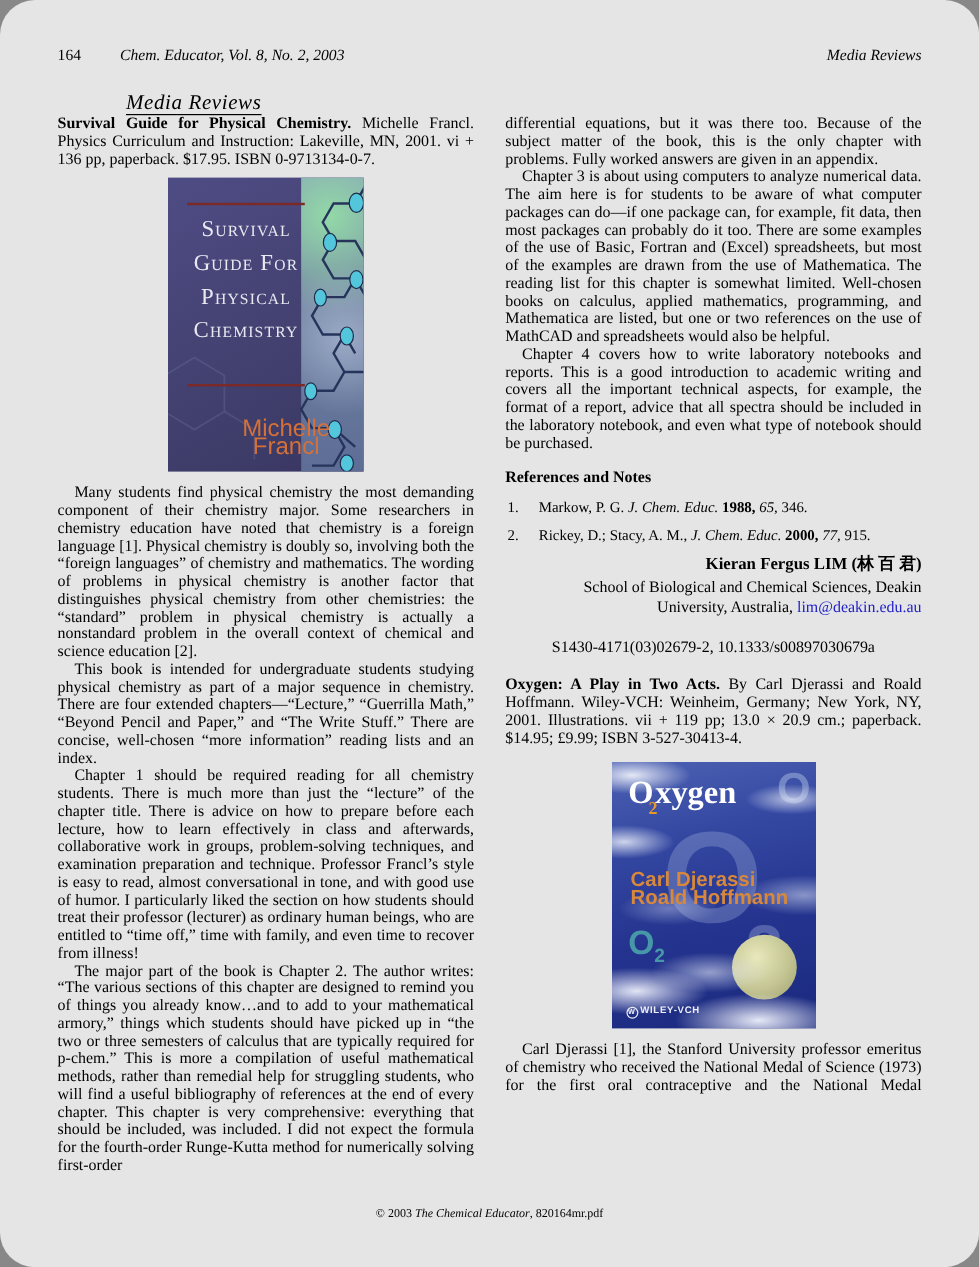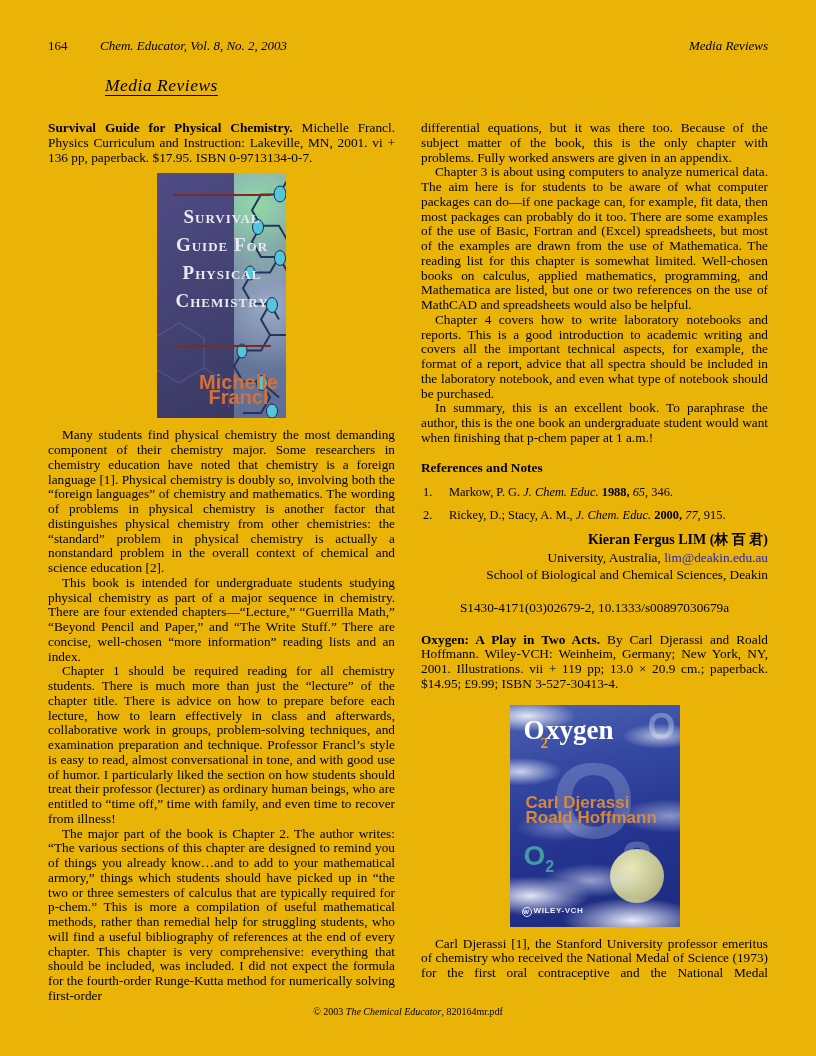--- a/index.html
+++ b/index.html
@@ -1,46 +1,45 @@
 <!DOCTYPE html>
 <html><head>
 <meta charset="utf-8">
 <style>
   html,body { margin:0; padding:0; background:#888; }
   .page {
-    width:816px; height:1056px; background:#eab308; margin:0 auto;
+    width:816px; height:1056px; background:#e5e5e5; margin:0 auto;
     position:relative; overflow:hidden;
-    font-family:"Liberation Serif", serif; color:#000;
+    font-family:"Liberation Serif", serif; color:#000;border-radius:29px;
   }
   .margins { padding:38px 48px 0 48px; }
   
   .running-head { display:flex; align-items:baseline; font-size:13px; }
   .rh-page { width:52px; }
   .rh-journal { font-style:italic; flex:1; }
   .rh-section { font-style:italic; }
   
   .section-heading {
     margin:21px 0 0 57px; font-size:17.5px; font-style:italic;
     text-decoration:underline; text-underline-offset:4px; letter-spacing:.5px;
   }
   
-  .cols { display:flex; gap:26px; margin-top:25px; }
+  .cols { display:flex; gap:26px; }
   .col { flex:1; font-size:13.3px; line-height:14.75px; text-align:justify; }
   .col p { margin:0; text-indent:14px; }
   .col p.noindent { text-indent:0; }
   .col p.cont-end { text-align-last:justify; }
   .lead b { font-weight:bold; }
   
   .coverwrap { display:flex; justify-content:center; }
   .cover1wrap { margin:8px 0 10px 0; }
   .cover2wrap { margin:13px 0 10px 0; }
   .cover1 {
-    width:129px; height:245px; position:relative; overflow:hidden;
+    width:163px; height:245px; position:relative; overflow:hidden;
     background:linear-gradient(150deg,#4e4c84 0%,#434170 55%,#383660 100%);
-    font-weight:bold;
   }
   .c1-strip {
     position:absolute; top:0; right:0; width:52px; height:100%;
     background:
       radial-gradient(circle at 45% 13%, rgba(150,230,165,.85), rgba(150,230,165,0) 38%),
       radial-gradient(circle at 70% 55%, rgba(200,215,240,.5), rgba(200,215,240,0) 45%),
       linear-gradient(180deg,#8495ba 0%,#70819f 45%,#5d6d96 100%);
   }
   .c1-hex { position:absolute; top:0; right:0; }
   .c1-ghost { position:absolute; left:-8px; bottom:10px; opacity:.35; }
@@ -171,37 +170,36 @@
         <p>Many students find physical chemistry the most demanding component of their chemistry major. Some researchers in chemistry education have noted that chemistry is a foreign language [1]. Physical chemistry is doubly so, involving both the “foreign languages” of chemistry and mathematics. The wording of problems in physical chemistry is another factor that distinguishes physical chemistry from other chemistries: the “standard” problem in physical chemistry is actually a nonstandard problem in the overall context of chemical and science education [2].</p>
         <p>This book is intended for undergraduate students studying physical chemistry as part of a major sequence in chemistry. There are four extended chapters—“Lecture,” “Guerrilla Math,” “Beyond Pencil and Paper,” and “The Write Stuff.” There are concise, well-chosen “more information” reading lists and an index.</p>
         <p>Chapter 1 should be required reading for all chemistry students. There is much more than just the “lecture” of the chapter title. There is advice on how to prepare before each lecture, how to learn effectively in class and afterwards, collaborative work in groups, problem-solving techniques, and examination preparation and technique. Professor Francl’s style is easy to read, almost conversational in tone, and with good use of humor. I particularly liked the section on how students should treat their professor (lecturer) as ordinary human beings, who are entitled to “time off,” time with family, and even time to recover from illness!</p>
         <p class="cont-end">The major part of the book is Chapter 2. The author writes: “The various sections of this chapter are designed to remind you of things you already know…and to add to your mathematical armory,” things which students should have picked up in “the two or three semesters of calculus that are typically required for p-chem.” This is more a compilation of useful mathematical methods, rather than remedial help for struggling students, who will find a useful bibliography of references at the end of every chapter. This chapter is very comprehensive: everything that should be included, was included. I did not expect the formula for the fourth-order Runge-Kutta method for numerically solving first-order</p>
       </div>
 
       <div class="col">
         <p class="noindent">differential equations, but it was there too. Because of the subject matter of the book, this is the only chapter with problems. Fully worked answers are given in an appendix.</p>
         <p>Chapter 3 is about using computers to analyze numerical data. The aim here is for students to be aware of what computer packages can do—if one package can, for example, fit data, then most packages can probably do it too. There are some examples of the use of Basic, Fortran and (Excel) spreadsheets, but most of the examples are drawn from the use of Mathematica. The reading list for this chapter is somewhat limited. Well-chosen books on calculus, applied mathematics, programming, and Mathematica are listed, but one or two references on the use of MathCAD and spreadsheets would also be helpful.</p>
         <p>Chapter 4 covers how to write laboratory notebooks and reports. This is a good introduction to academic writing and covers all the important technical aspects, for example, the format of a report, advice that all spectra should be included in the laboratory notebook, and even what type of notebook should be purchased.</p>
-        <p>In summary, this is an excellent book. To paraphrase the author, this is the one book an undergraduate student would want when finishing that p-chem paper at 1 a.m.!</p>
 
         <p class="refs-heading">References and Notes</p>
 
         <div class="ref">
           <span class="ref-num">1.</span>
           <span class="ref-body"><span>Markow, P. G. </span><span class="it">J. Chem. Educ.</span><span class="bo"> 1988,</span><span class="it"> 65,</span><span> 346.</span></span>
         </div>
         <div class="ref">
           <span class="ref-num">2.</span>
           <span class="ref-body"><span>Rickey, D.; Stacy, A. M., </span><span class="it">J. Chem. Educ.</span><span class="bo"> 2000,</span><span class="it"> 77,</span><span> 915.</span></span>
         </div>
 
         <div class="signature">
           <div class="sig-name">Kieran Fergus LIM (林 百 君)</div>
+          <div class="sig-affil">School of Biological and Chemical Sciences, Deakin</div>
           <div class="sig-affil"><span>University, Australia, </span><a class="email-link">lim@deakin.edu.au</a></div>
-          <div class="sig-affil">School of Biological and Chemical Sciences, Deakin</div>
         </div>
 
         <p class="doi-line">S1430-4171(03)02679-2, 10.1333/s00897030679a</p>
 
         <p class="noindent lead"><b>Oxygen: A Play in Two Acts.</b><span> By Carl Djerassi and Roald Hoffmann. Wiley-VCH: Weinheim, Germany; New York, NY, 2001. Illustrations. vii + 119 pp; 13.0 × 20.9 cm.; paperback. $14.95; £9.99; ISBN 3-527-30413-4.</span></p>
 
         <div class="coverwrap cover2wrap">
           <div class="cover2">
             <span class="c2-wm-o">O</span>
             <span class="c2-wm-2">2</span>

